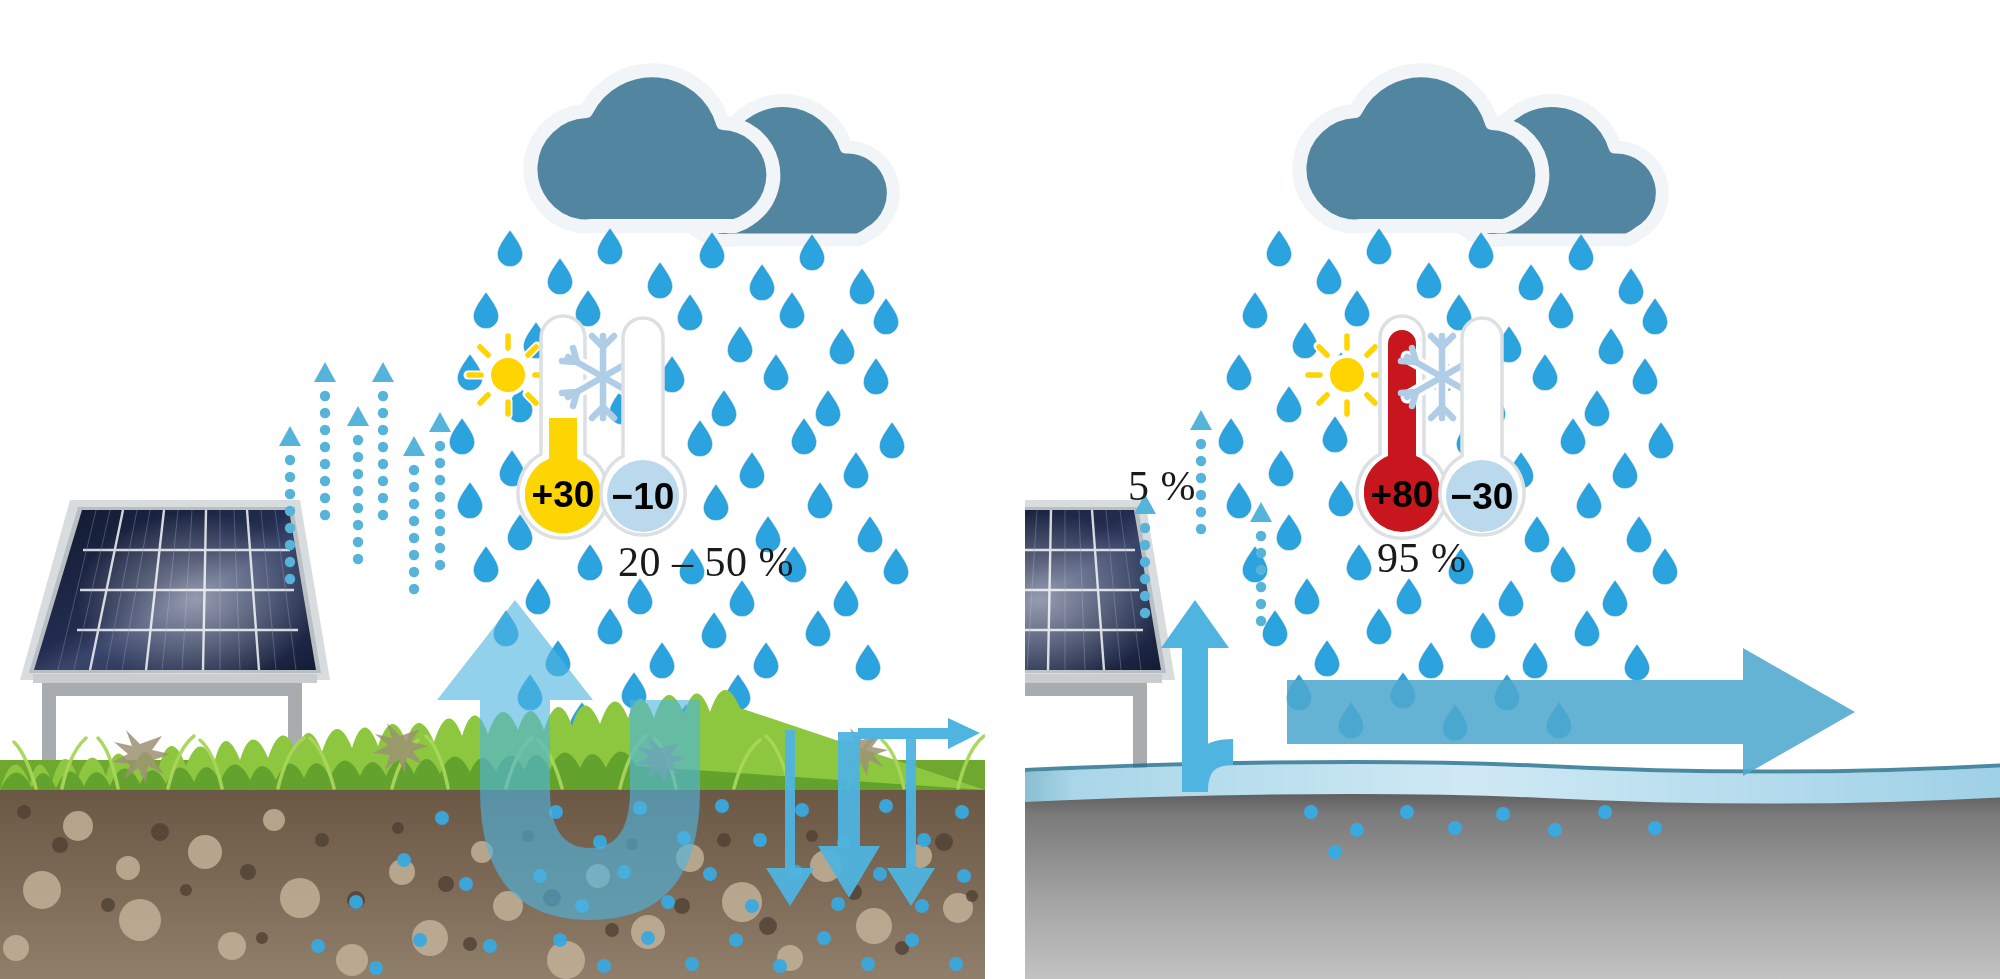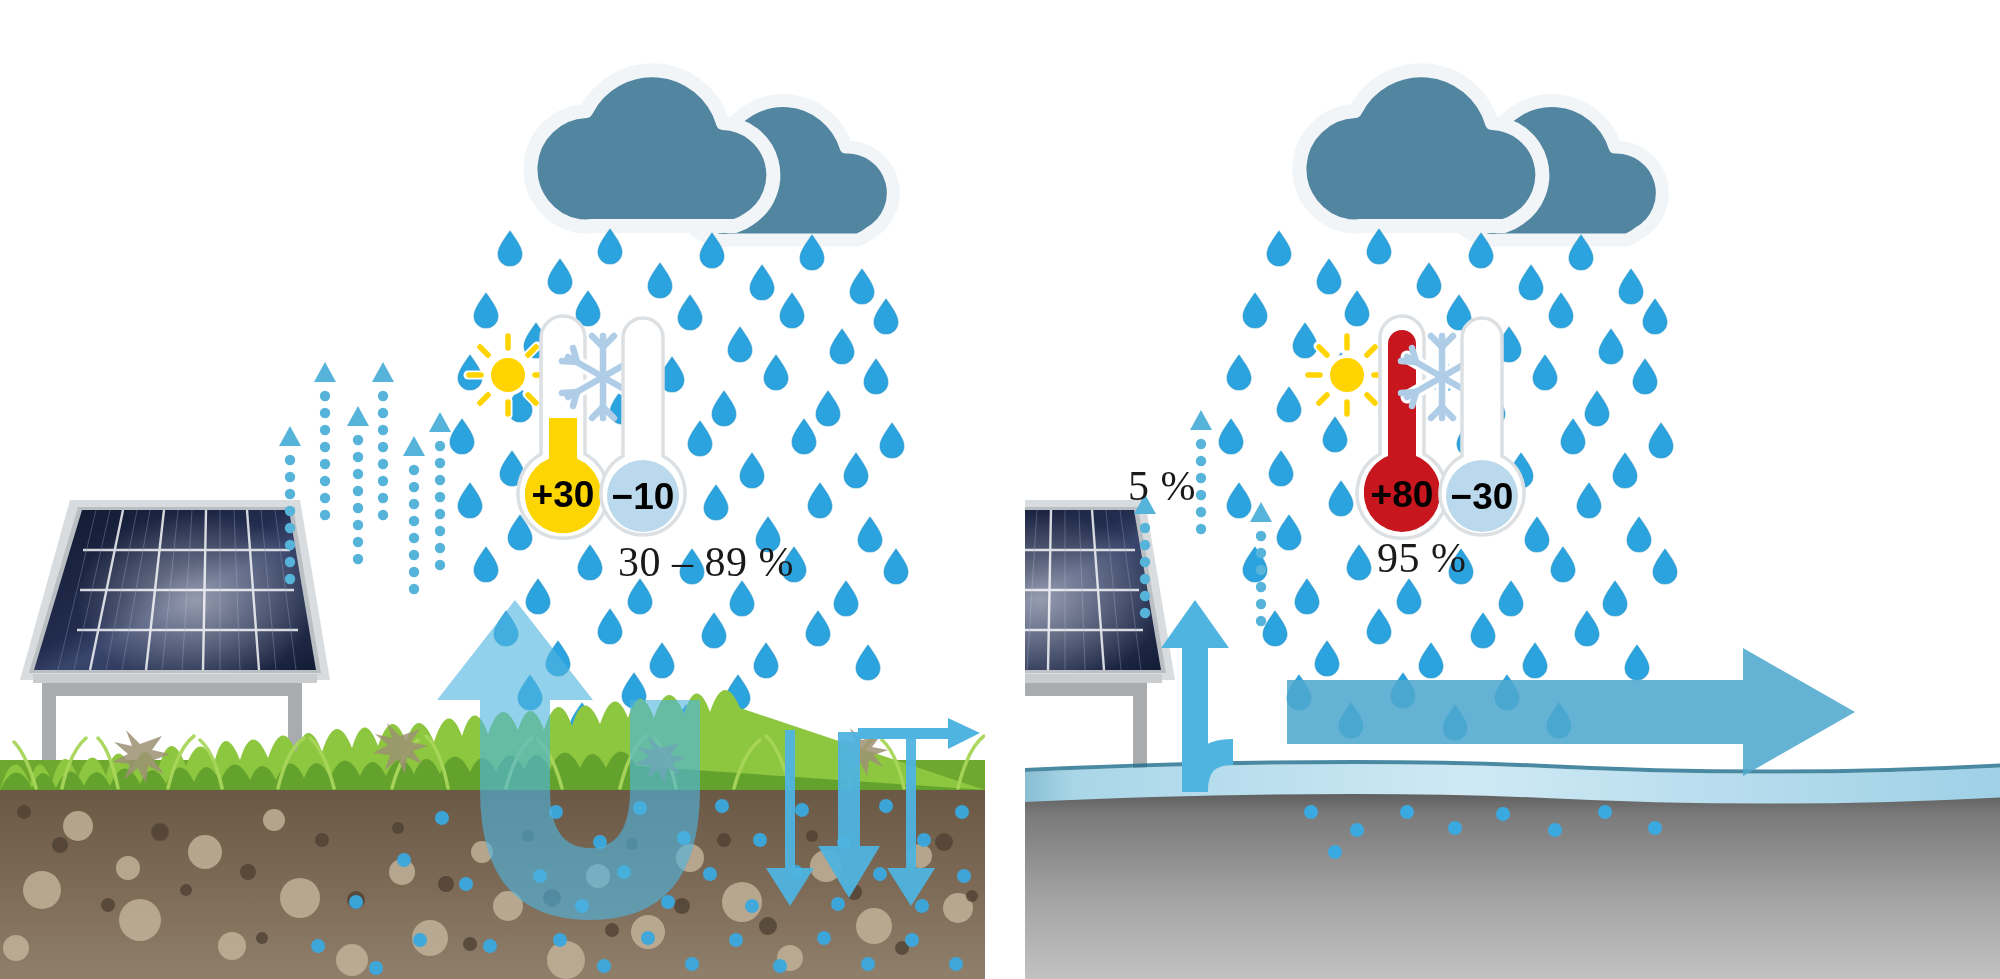--- a/index.html
+++ b/index.html
@@ -395,21 +395,21 @@
           <polygon points="887,868 935,868 911,906"></polygon>
         </g>
       </g>
 
       <g fill="#4FB4E0">
         <rect x="858" y="728" width="96" height="11"></rect>
         <polygon points="948,718 980,733 948,749"></polygon>
       </g>
     </svg>
 
-    <div class="lbl lbl-pct" style="left:618px;top:538px;">30 – 89 %</div>
+    <div class="lbl lbl-pct" style="left:618px;top:538px;">20 – 50 %</div>
   </div>
 
   <div class="panel" id="panel-right">
     <svg width="975" height="979" viewBox="0 0 975 979" xmlns="http://www.w3.org/2000/svg">
       <defs>
         <linearGradient id="concG" x1="0" y1="0" x2="0" y2="1">
           <stop offset="0%" stop-color="#4A4A4A"></stop>
             <stop offset="18%" stop-color="#7A7A7A"></stop>
           <stop offset="60%" stop-color="#A3A3A3"></stop>
             <stop offset="100%" stop-color="#C2C2C2"></stop>

